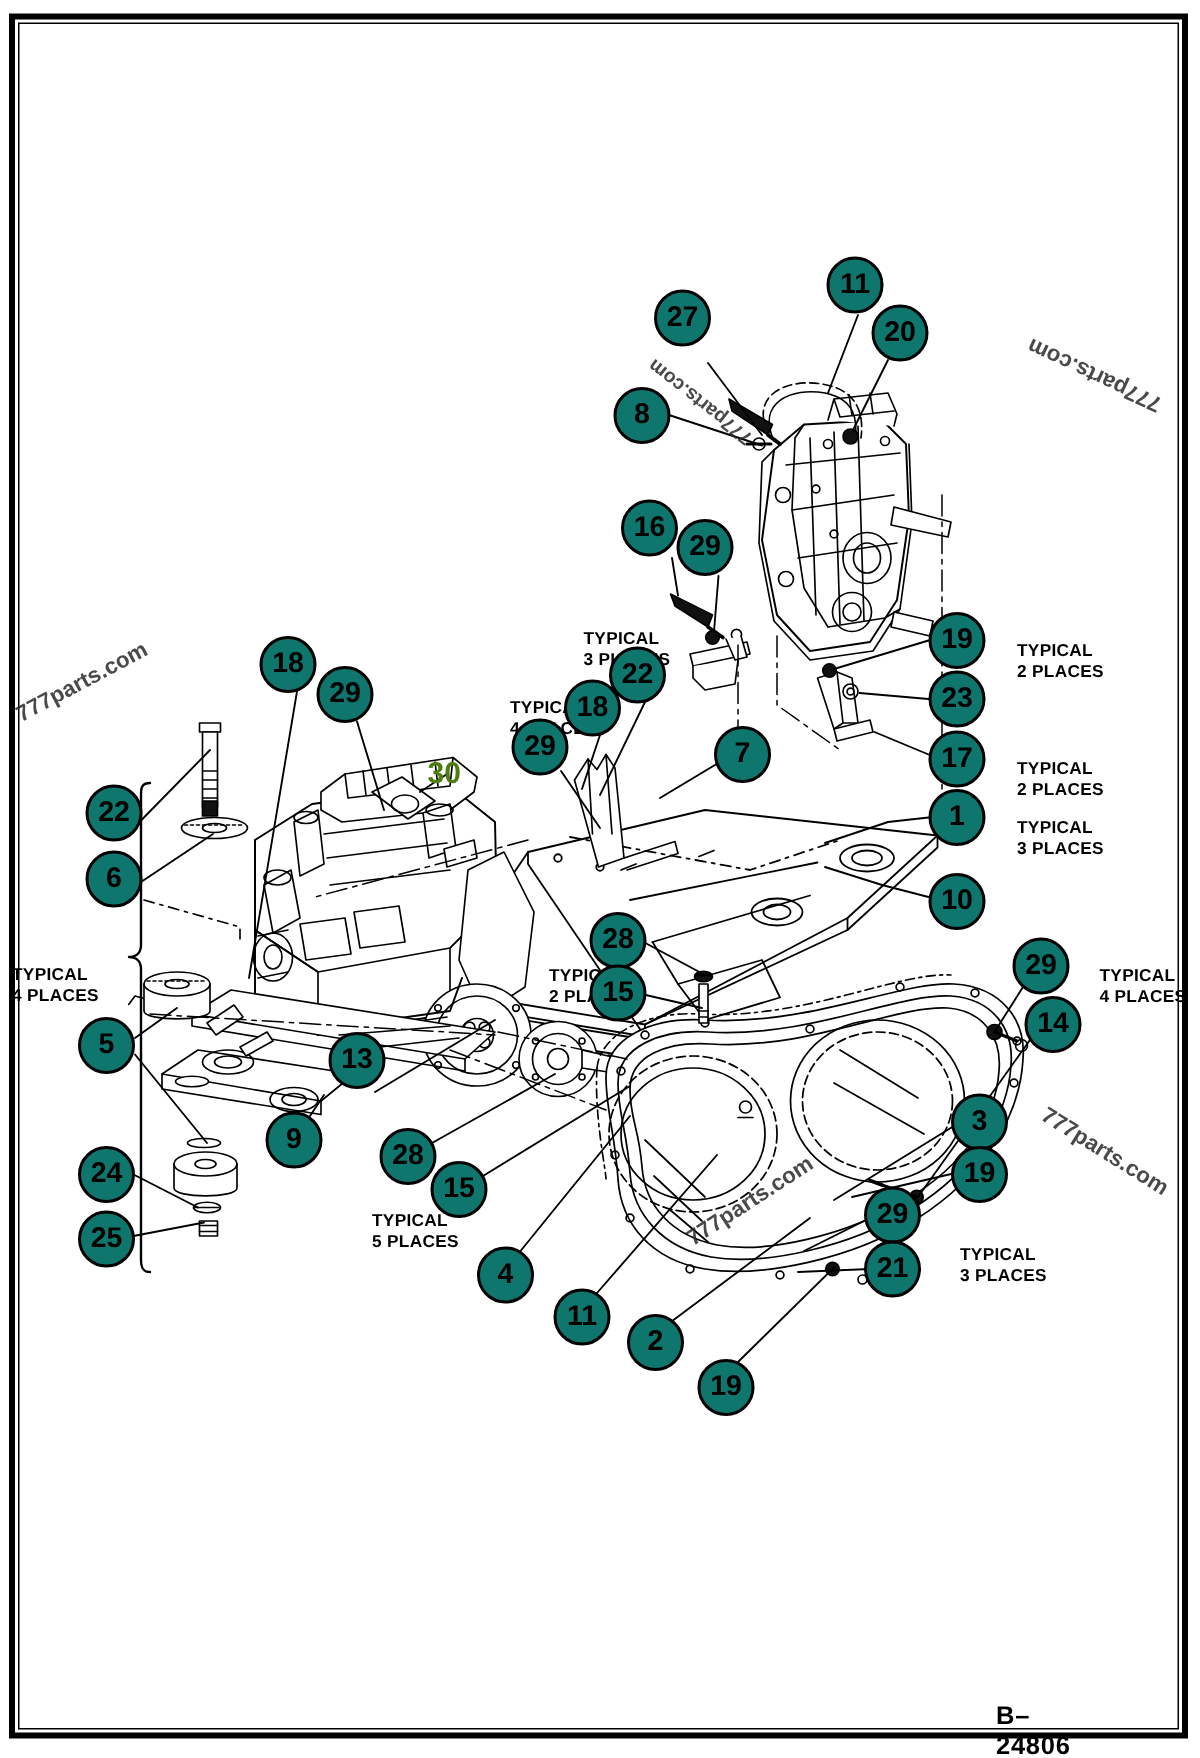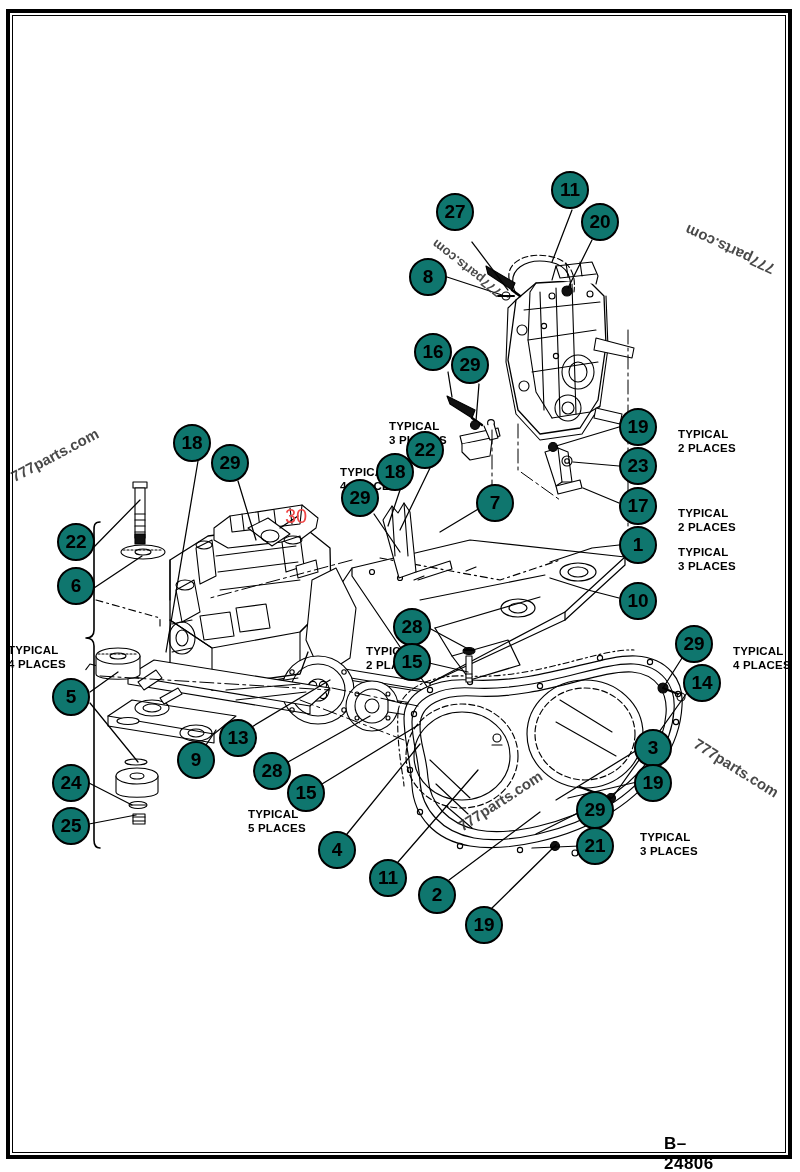--- a/index.html
+++ b/index.html
@@ -21,21 +21,21 @@
   
   .cal{position:absolute;border:2.6px solid #000;border-radius:50%;
        background:#0f766e;display:flex;align-items:center;justify-content:center;
        font-weight:bold;color:#000;box-sizing:border-box;z-index:40;}
   .cal.sz2{width:38px;height:38px;font-size:19px;}
 
   
   .typ{position:absolute;font-size:11.5px;font-weight:bold;line-height:1.18;
        color:#000;letter-spacing:.2px;white-space:nowrap;z-index:35;}
 
-  .bignum{position:absolute;font-size:20px;font-weight:normal;color:#ef4444;z-index:40;}
+  .bignum{position:absolute;font-size:20px;font-weight:bold;color:#4d7c0f;z-index:40;}
 
   .drawno{position:absolute;font-size:17px;font-weight:bold;letter-spacing:.5px;
           color:#000;z-index:40;}
 
   .wm{position:absolute;font-size:15px;font-weight:bold;color:#2a2a2a;
       white-space:nowrap;opacity:.85;z-index:30;font-family:"Liberation Sans",sans-serif;}
   .wm.w1{left:8px;top:470px;transform:rotate(-28deg);transform-origin:left top;}
   .wm.w2{left:770px;top:278px;transform:rotate(205deg);transform-origin:left top;}
   .wm.w3{left:455px;top:820px;transform:rotate(-33deg);transform-origin:left top;}
   .wm.w4{left:700px;top:735px;transform:rotate(32deg);transform-origin:left top;}
@@ -434,21 +434,21 @@
       </div>
       <div class="cal sz2" style="left: 52px; top: 764px;">
         <span>24</span>
       </div>
       <div class="cal sz2" style="left: 52px; top: 807px;">
         <span>25</span>
       </div>
       <div class="cal sz2" style="left: 177px; top: 741px;">
         <span>9</span>
       </div>
-      <div class="cal sz2" style="left: 219px; top: 719px;">
+      <div class="cal sz2" style="left: 219px; top: 688px;">
         <span>13</span>
       </div>
       <div class="cal sz2" style="left: 253px; top: 752px;">
         <span>28</span>
       </div>
       <div class="cal sz2" style="left: 287px; top: 774px;">
         <span>15</span>
       </div>
       <div class="cal sz2" style="left: 393px; top: 608px;">
         <span>28</span>

